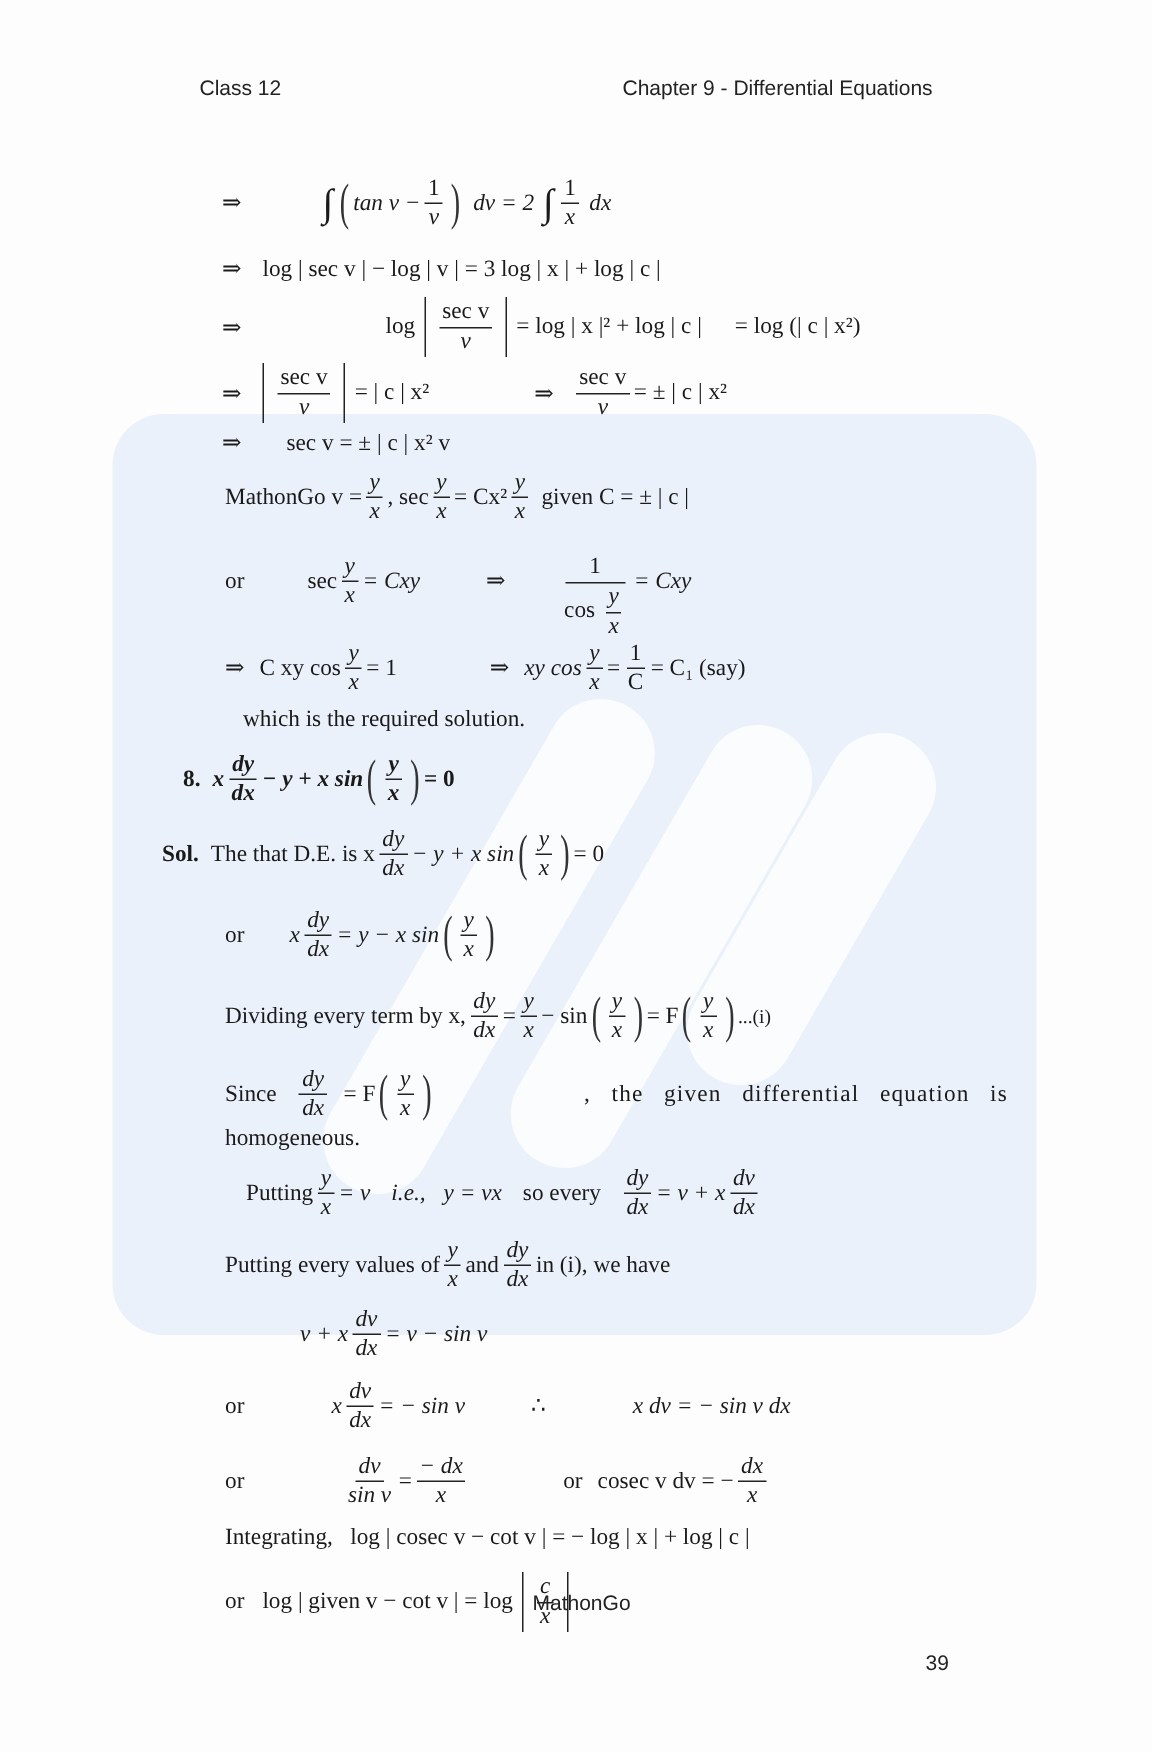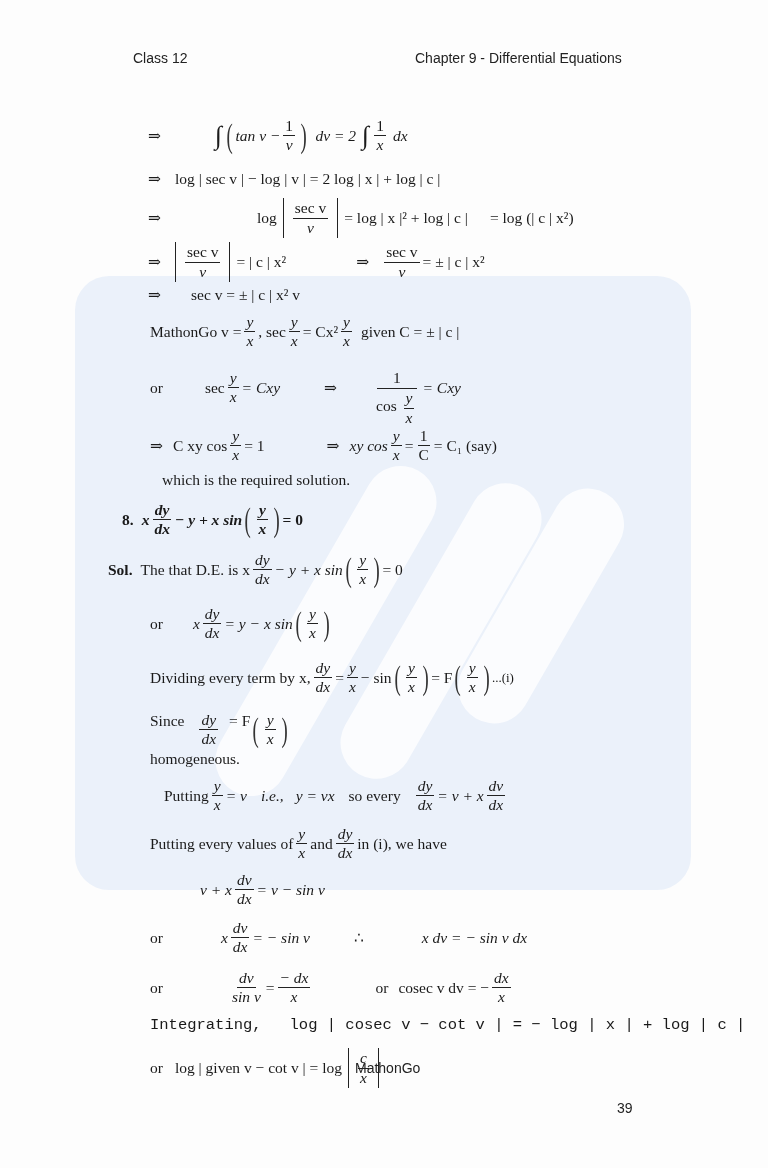--- a/index.html
+++ b/index.html
@@ -64,21 +64,21 @@
       <span class="num">1</span>
       <span class="den i">x</span>
     </span>
   <span class="sp" style="width:4px"></span>
   <span class="i">dx</span>
 </div>
 
 <div class="line" style="left:148px;top:170px;">
   <span>⇒</span>
   <span class="sp" style="width:14px"></span>
-  <span>log | sec v | − log | v | = 2 log | x | + log | c |</span>
+  <span>log | sec v | − log | v | = 3 log | x | + log | c |</span>
 </div>
 
 <div class="line" style="left:148px;top:198px;">
   <span>⇒</span>
   <span class="sp" style="width:96px"></span>
   <span>log</span>
   <span class="absbar">
       <span class="bar"></span>
     <span class="frac">
         <span class="num">sec v</span>
@@ -276,38 +276,39 @@
     <span class="frac">
         <span class="num i">y</span>
         <span class="den i">x</span>
       </span>
   <span class="r">)</span>
     </span>
   <span style="font-size:13px">...(i)</span>
 </div>
 
 <div class="line" style="left:150px;top:712px;width:522px;justify-content:space-between;">
-  <span style="display:flex;align-items:flex-start;">
+  <span style="display:flex;align-items:center;">
     <span>Since</span>
     <span class="sp" style="width:12px"></span>
     <span class="frac">
         <span class="num i">dy</span>
         <span class="den i">dx</span>
       </span>
     <span class="sp" style="width:8px"></span>
     <span>= F</span>
     <span class="par">
         <span class="l">(</span>
       <span class="frac">
           <span class="num i">y</span>
           <span class="den i">x</span>
         </span>
     <span class="r">)</span>
       </span>
   </span>
+  <span style="word-spacing:9px;letter-spacing:0.8px;">, the given differential equation is</span>
 </div>
 <div class="line" style="left:150px;top:750px;">
   <span>homogeneous.</span>
 </div>
 
 <div class="line" style="left:164px;top:778px;">
   <span>Putting</span>
   <span class="frac">
       <span class="num i">y</span>
       <span class="den i">x</span>
@@ -384,21 +385,21 @@
   <span class="sp" style="width:62px"></span>
   <span>or</span>
   <span class="sp" style="width:10px"></span>
   <span>cosec v dv = −</span>
   <span class="frac">
       <span class="num i">dx</span>
       <span class="den i">x</span>
     </span>
 </div>
 
-<div class="line" style="left:150px;top:1016px;white-space:pre;font-family:Liberation Mono, monospace;">
+<div class="line" style="left:150px;top:1016px;white-space:pre;">
   <span>Integrating,   log | cosec v − cot v | = − log | x | + log | c |</span>
 </div>
 
 <div class="line" style="left:150px;top:1048px;">
   <span>or</span>
   <span class="sp" style="width:12px"></span>
   <span>log | given v − cot v | = log</span>
   <span class="absbar">
       <span class="bar"></span>
     <span class="frac">

